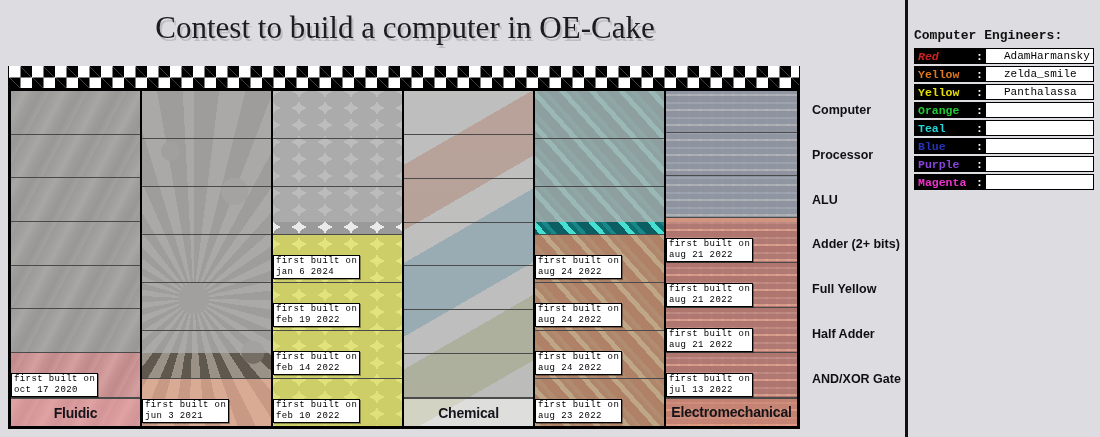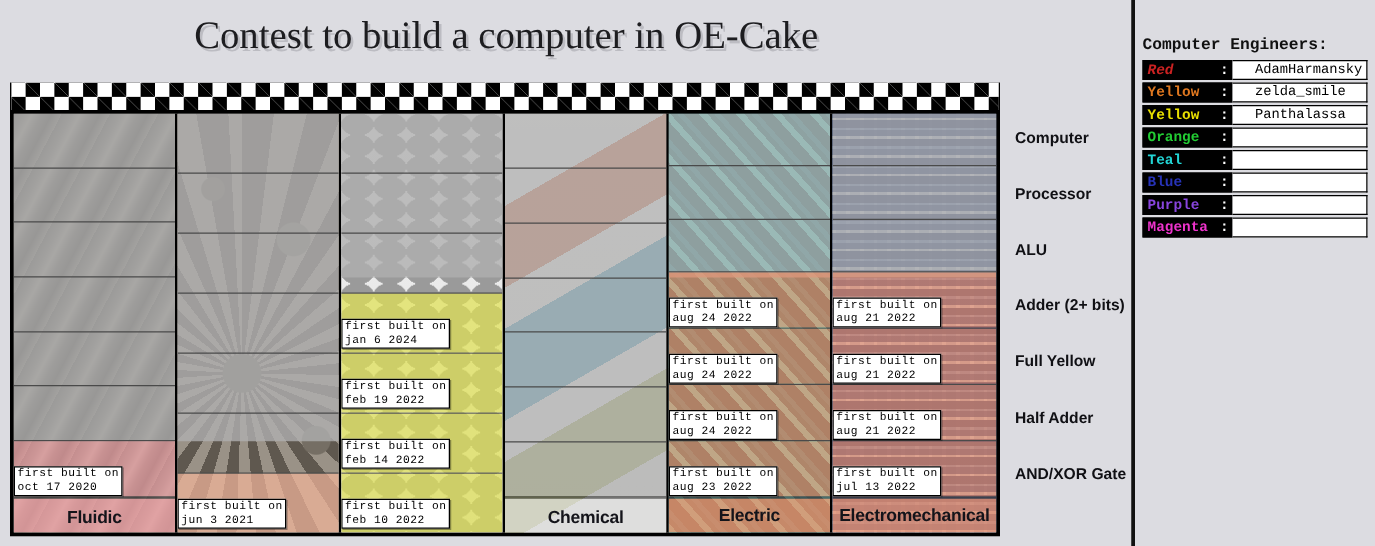--- a/index.html
+++ b/index.html
@@ -342,24 +342,20 @@
               <div class="badge"><span class="b1">first built on</span><span class="b2">aug 24 2022</span></div>
             </div>
             <div class="cell achieved">
               <div class="cell-tint" style="background: rgb(239, 143, 104); opacity: 0.72;"></div>
               <div class="badge"><span class="b1">first built on</span><span class="b2">aug 24 2022</span></div>
             </div>
             <div class="cell achieved">
               <div class="cell-tint" style="background: rgb(239, 143, 104); opacity: 0.72;"></div>
               <div class="badge"><span class="b1">first built on</span><span class="b2">aug 23 2022</span></div>
             </div>
-            <div class="col-footer">
-              <div class="footer-tint" style="background: rgb(239, 143, 104); opacity: 0.82;"></div>
-              <span>Electric</span>
-            </div>
           </div>
           <div class="col">
             <div class="col-bg" style="background: repeating-linear-gradient(0deg, rgba(255, 255, 255, 0.55) 0px, rgba(255, 255, 255, 0.55) 2px, rgba(20, 45, 110, 0.9) 2px, rgba(20, 45, 110, 0.9) 7px, rgba(90, 120, 180, 0.7) 7px, rgba(90, 120, 180, 0.7) 9px, rgba(15, 35, 95, 0.95) 9px, rgba(15, 35, 95, 0.95) 15px) 0% 0% / auto, repeating-linear-gradient(90deg, rgba(255, 255, 255, 0.35) 0px, rgba(255, 255, 255, 0.35) 3px, transparent 3px, transparent 11px), linear-gradient(rgb(43, 74, 140), rgb(22, 48, 95));"></div>
             <div class="col-veil" style="height: 131.143px;"></div>
             <div class="cell">
               <div class="cell-tint" style="background: transparent; opacity: 0;"></div>
             </div>
             <div class="cell">
               <div class="cell-tint" style="background: transparent; opacity: 0;"></div>
             </div>

